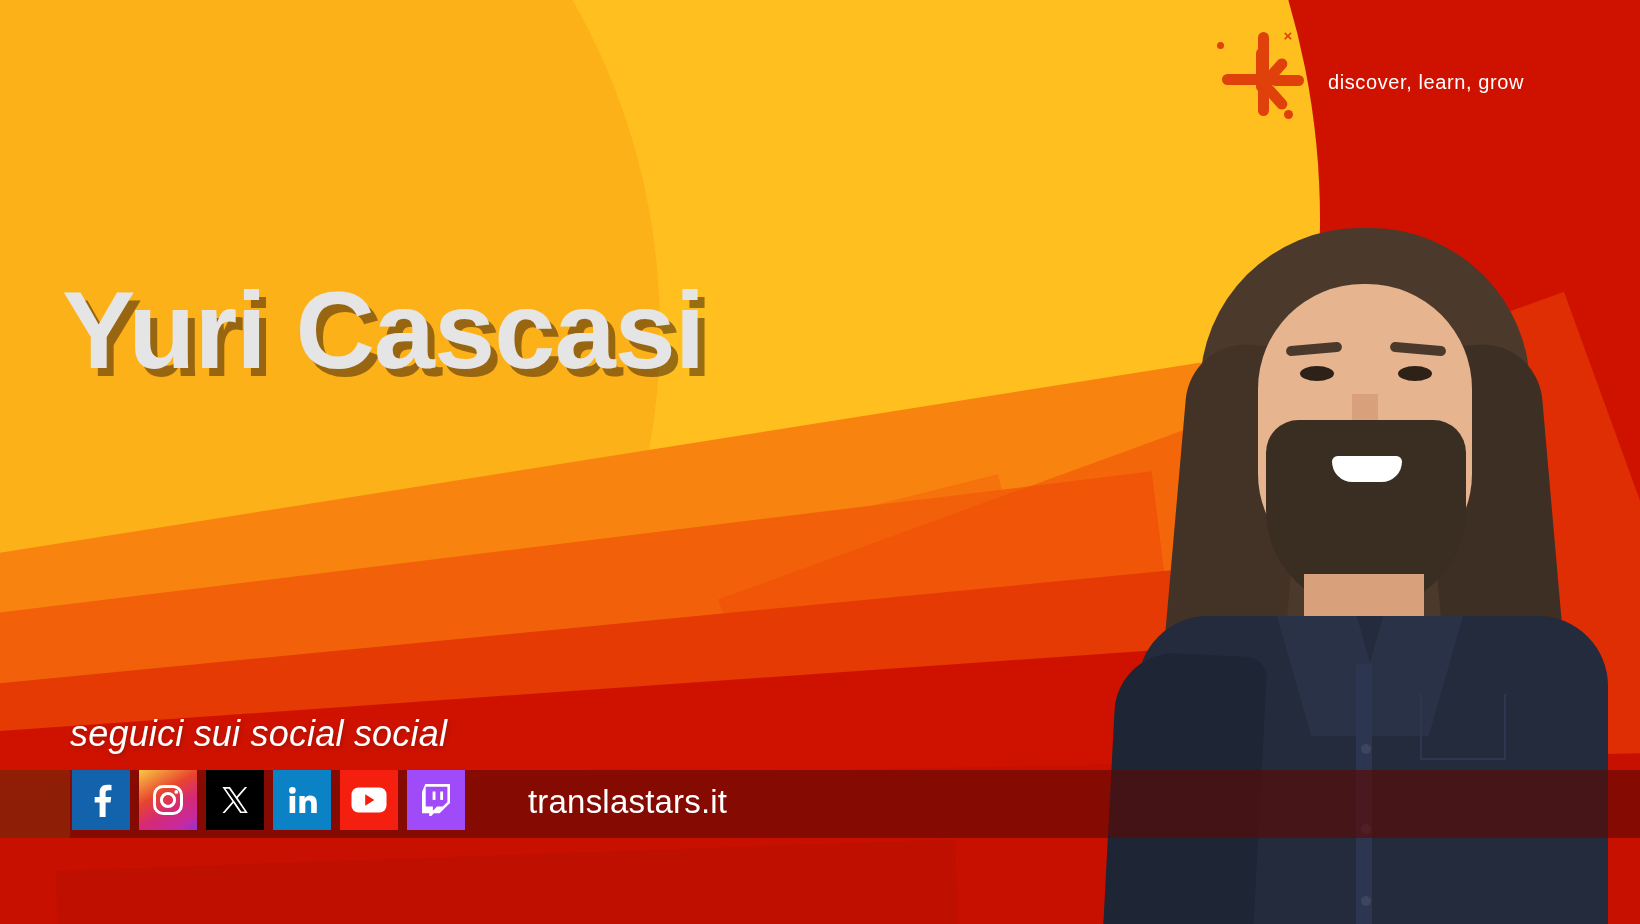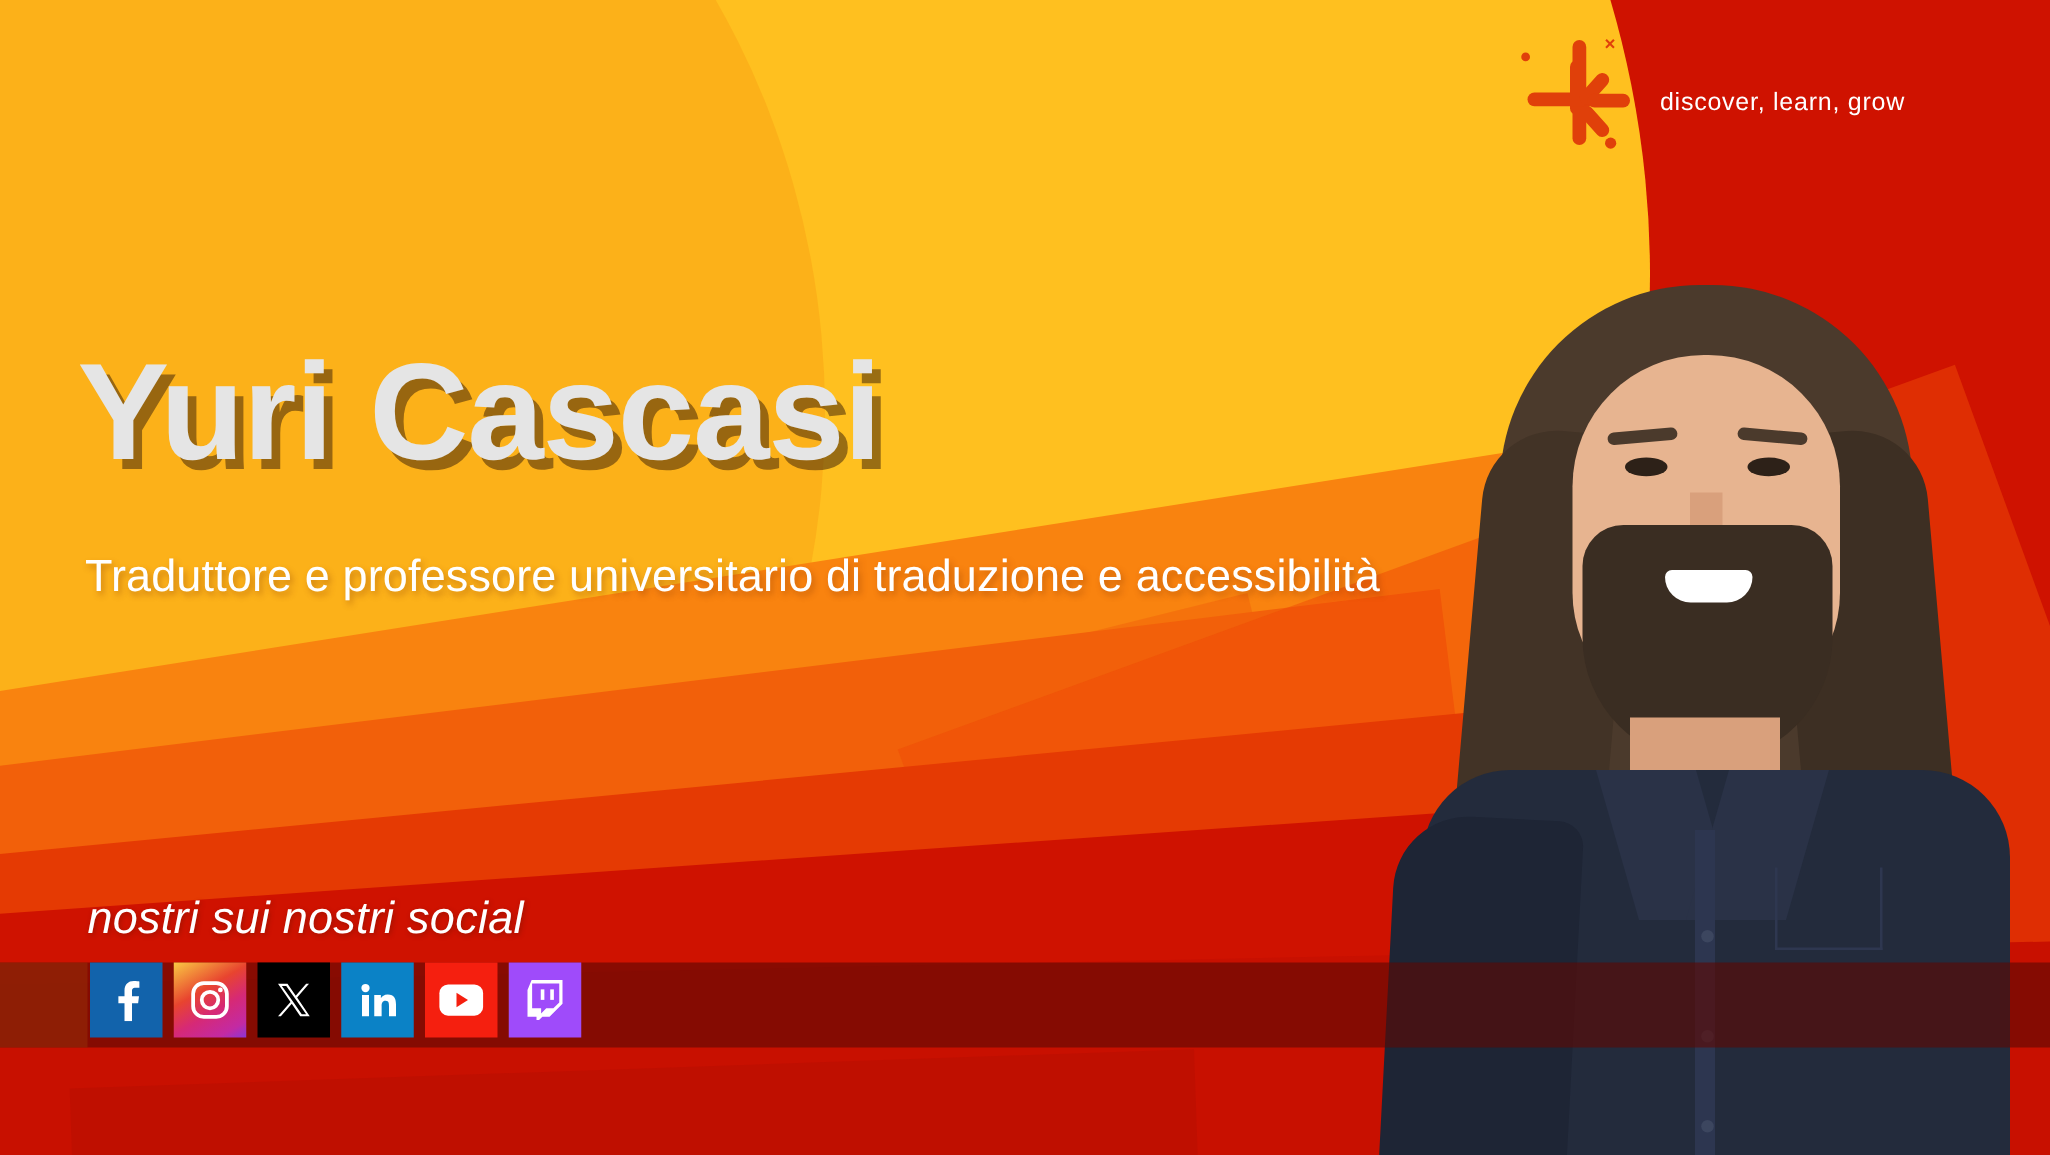--- a/index.html
+++ b/index.html
@@ -321,23 +321,22 @@
       <span class="lm-dot1"></span>
       <span class="lm-dot2"></span>
       <span class="lm-x">×</span>
     </div>
     <div class="logo-text">
       <div class="logo-tag">discover, learn, grow</div>
     </div>
   </div>
 
   <div class="speaker-name">Yuri Cascasi</div>
-  <div class="speaker-role">Traduttore e professore universitario di traduzione e accessibilità</div>
-
-  <div class="follow-text">nostri sui nostri social</div>
+
+  <div class="follow-text">seguici sui social social</div>
 
   <div class="social-band">
     <span class="band-tint"></span>
   </div>
 
   <div class="socials">
 
     <a class="si si-fb">
       <svg width="30" height="34" viewBox="0 0 30 34" aria-hidden="true">
         <path fill="#ffffff" d="M19.6 34V19.6h4.9l.7-5.7h-5.6V10c0-1.6.5-2.8 2.9-2.8h3V2.1C24.9 2 23.1 1.8 21 1.8c-4.4 0-7.4 2.7-7.4 7.6v4.5H8.7v5.7h4.9V34z"></path>
@@ -376,14 +375,15 @@
     <a class="si si-tw">
       <svg width="30" height="32" viewBox="0 0 30 32" aria-hidden="true">
         <path fill="#ffffff" d="M4.3 0L1 8v21.3h7.2V34l4.7-4.7h5.7L29 19V0H4.3zm22.1 17.9l-4.7 4.7h-5.7l-4.1 4.1v-4.1H4.7V2.7h21.7v15.2z"></path>
         <rect x="19.2" y="7.5" width="2.9" height="8.4" fill="#ffffff"></rect>
         <rect x="11.6" y="7.5" width="2.9" height="8.4" fill="#ffffff"></rect>
       </svg>
     </a>
 
   </div>
 
+  <div class="site-url">translastars.it</div>
 
 </div>
 
 </body></html>

